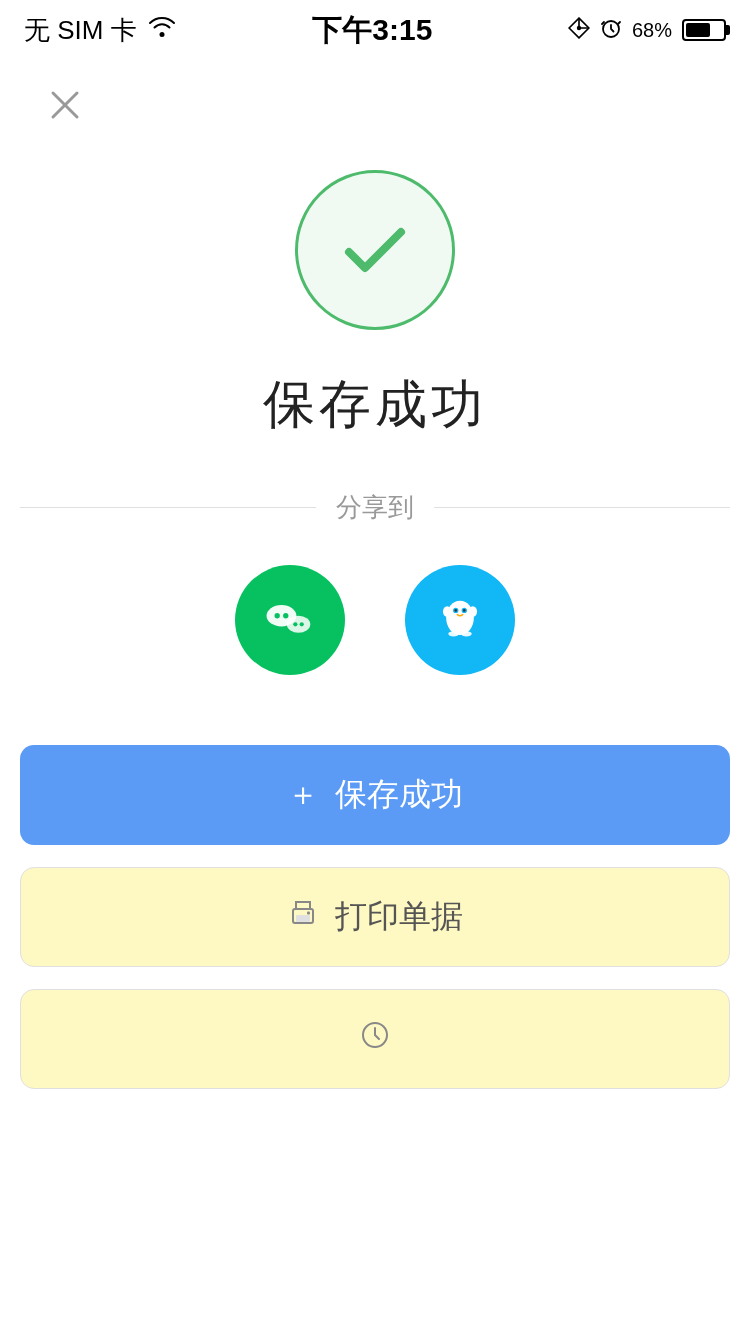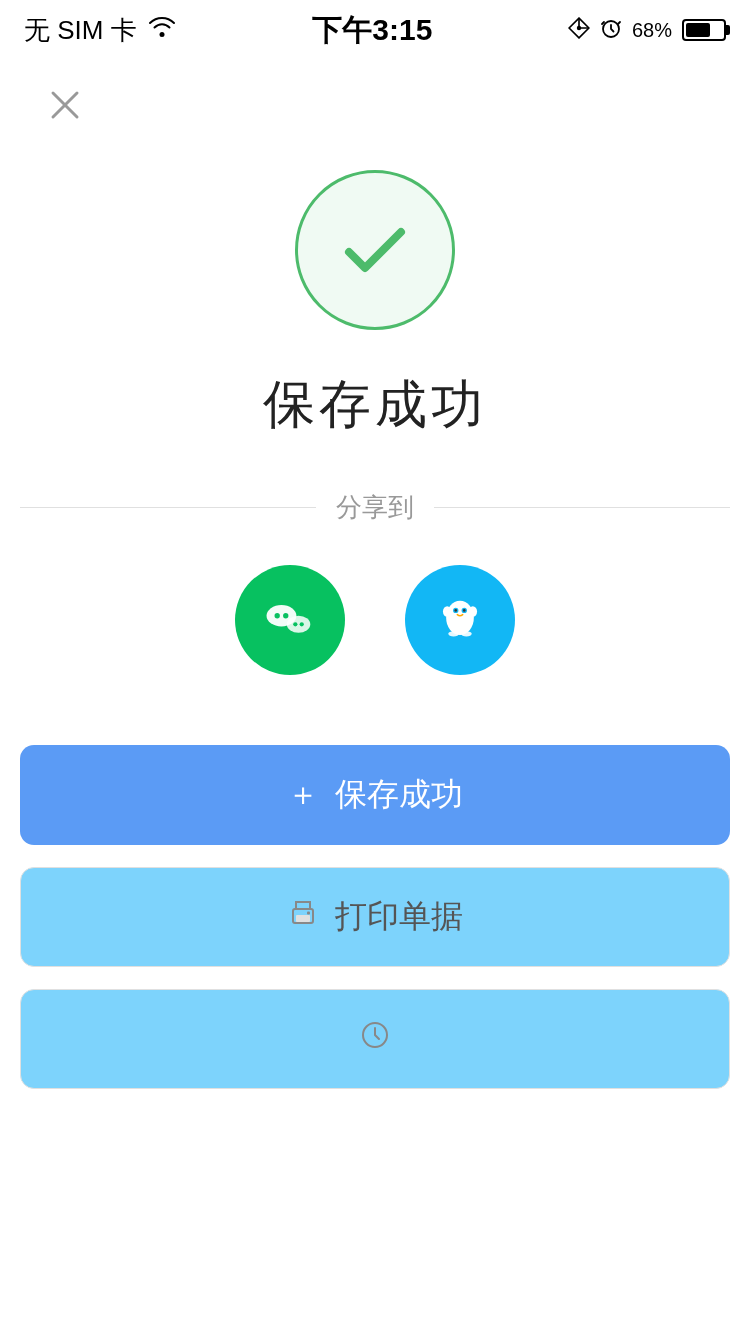--- a/index.html
+++ b/index.html
@@ -195,21 +195,21 @@
       font-size: 32px;
       cursor: pointer;
       border: none;
       outline: none;
     }
     .action-btn.primary {
       background: #5b9bf5;
       color: #ffffff;
     }
     .action-btn.secondary {
-      background: #7dd3fc;
+      background: #fef9c3;
       color: #555555;
       border: 1px solid #e0e0e0;
     }
     .action-btn .btn-icon {
       font-size: 32px;
       color: inherit;
     }
   </style>
 </head>
 <body>

